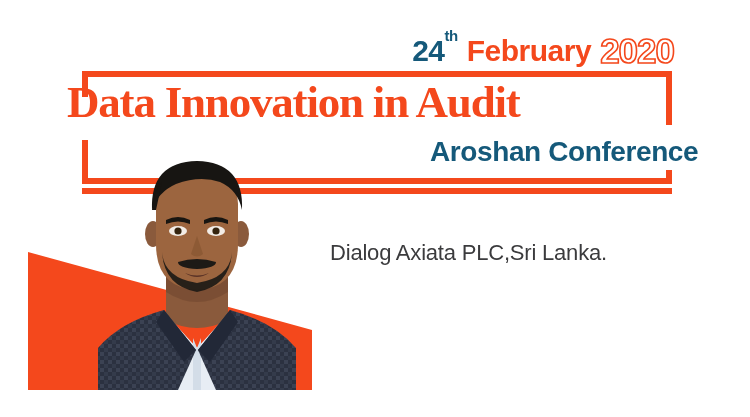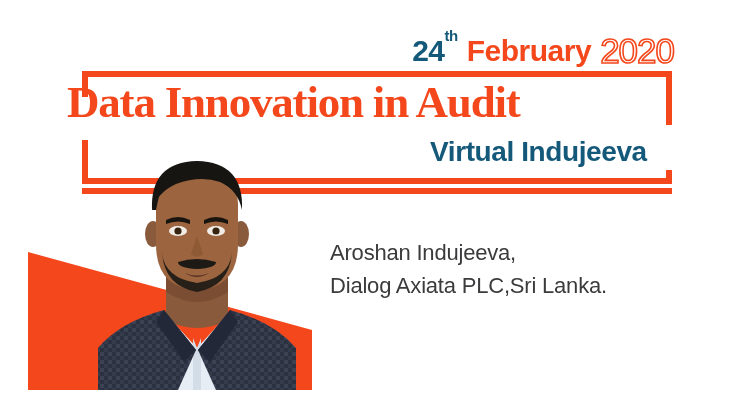--- a/index.html
+++ b/index.html
@@ -46,21 +46,21 @@
     left: 0px;
   }
   .date-month {
     font-size: 30px;
     font-weight: bold;
     color: #f4481c;
     letter-spacing: -0.5px;
   }
   .date-year {
     font-size: 35px;
-    font-weight: normal;
+    font-weight: bold;
     letter-spacing: -1px;
     color: transparent;
     -webkit-text-stroke: 1.6px #f4481c;
     text-stroke: 1.6px #f4481c;
     position: relative;
     top: 2px;
   }
 
   
   .frame-top-rule {
@@ -202,21 +202,21 @@
 
   <div class="date-line">
     <span class="date-day">
       <span>24</span><span class="date-day-suffix">th</span>
     </span>
     <span class="date-month">February</span>
     <span class="date-year">2020</span>
   </div>
 
   <div class="main-title">Data Innovation in Audit</div>
-  <div class="sub-title">Virtual Indujeeva</div>
+  <div class="sub-title">Aroshan Conference</div>
 
   <div class="photo-wrap">
     <svg class="photo-svg" viewBox="0 0 210 238" width="210" height="238" aria-hidden="true">
       <defs>
         <clipPath id="photoClip">
             <rect x="0" y="0" width="210" height="238"></rect>
           </clipPath>
         <pattern id="houndstooth" width="8" height="8" patternUnits="userSpaceOnUse">
           <rect width="8" height="8" fill="#2b3140"></rect>
           <rect x="0" y="0" width="4" height="4" fill="#3b4253"></rect>
@@ -258,17 +258,16 @@
 
         <path d="M86 110 Q105 104 124 110 Q124 116 105 117 Q86 116 86 110 Z" fill="#1d1a16"></path>
         <path d="M70 100 Q72 134 105 140 Q138 134 140 100 Q138 126 105 131 Q72 126 70 100 Z" fill="#1d1a16" opacity="0.92"></path>
 
         <path d="M93 121 Q105 126 117 121 Q105 129 93 121 Z" fill="#5b3327"></path>
       </g>
     </svg>
   </div>
 
   <div class="speaker-info">
-    <div>Aroshan Indujeeva,</div>
     <div>Dialog Axiata PLC,Sri Lanka.</div>
   </div>
 
 </div>
 
 </body></html>

